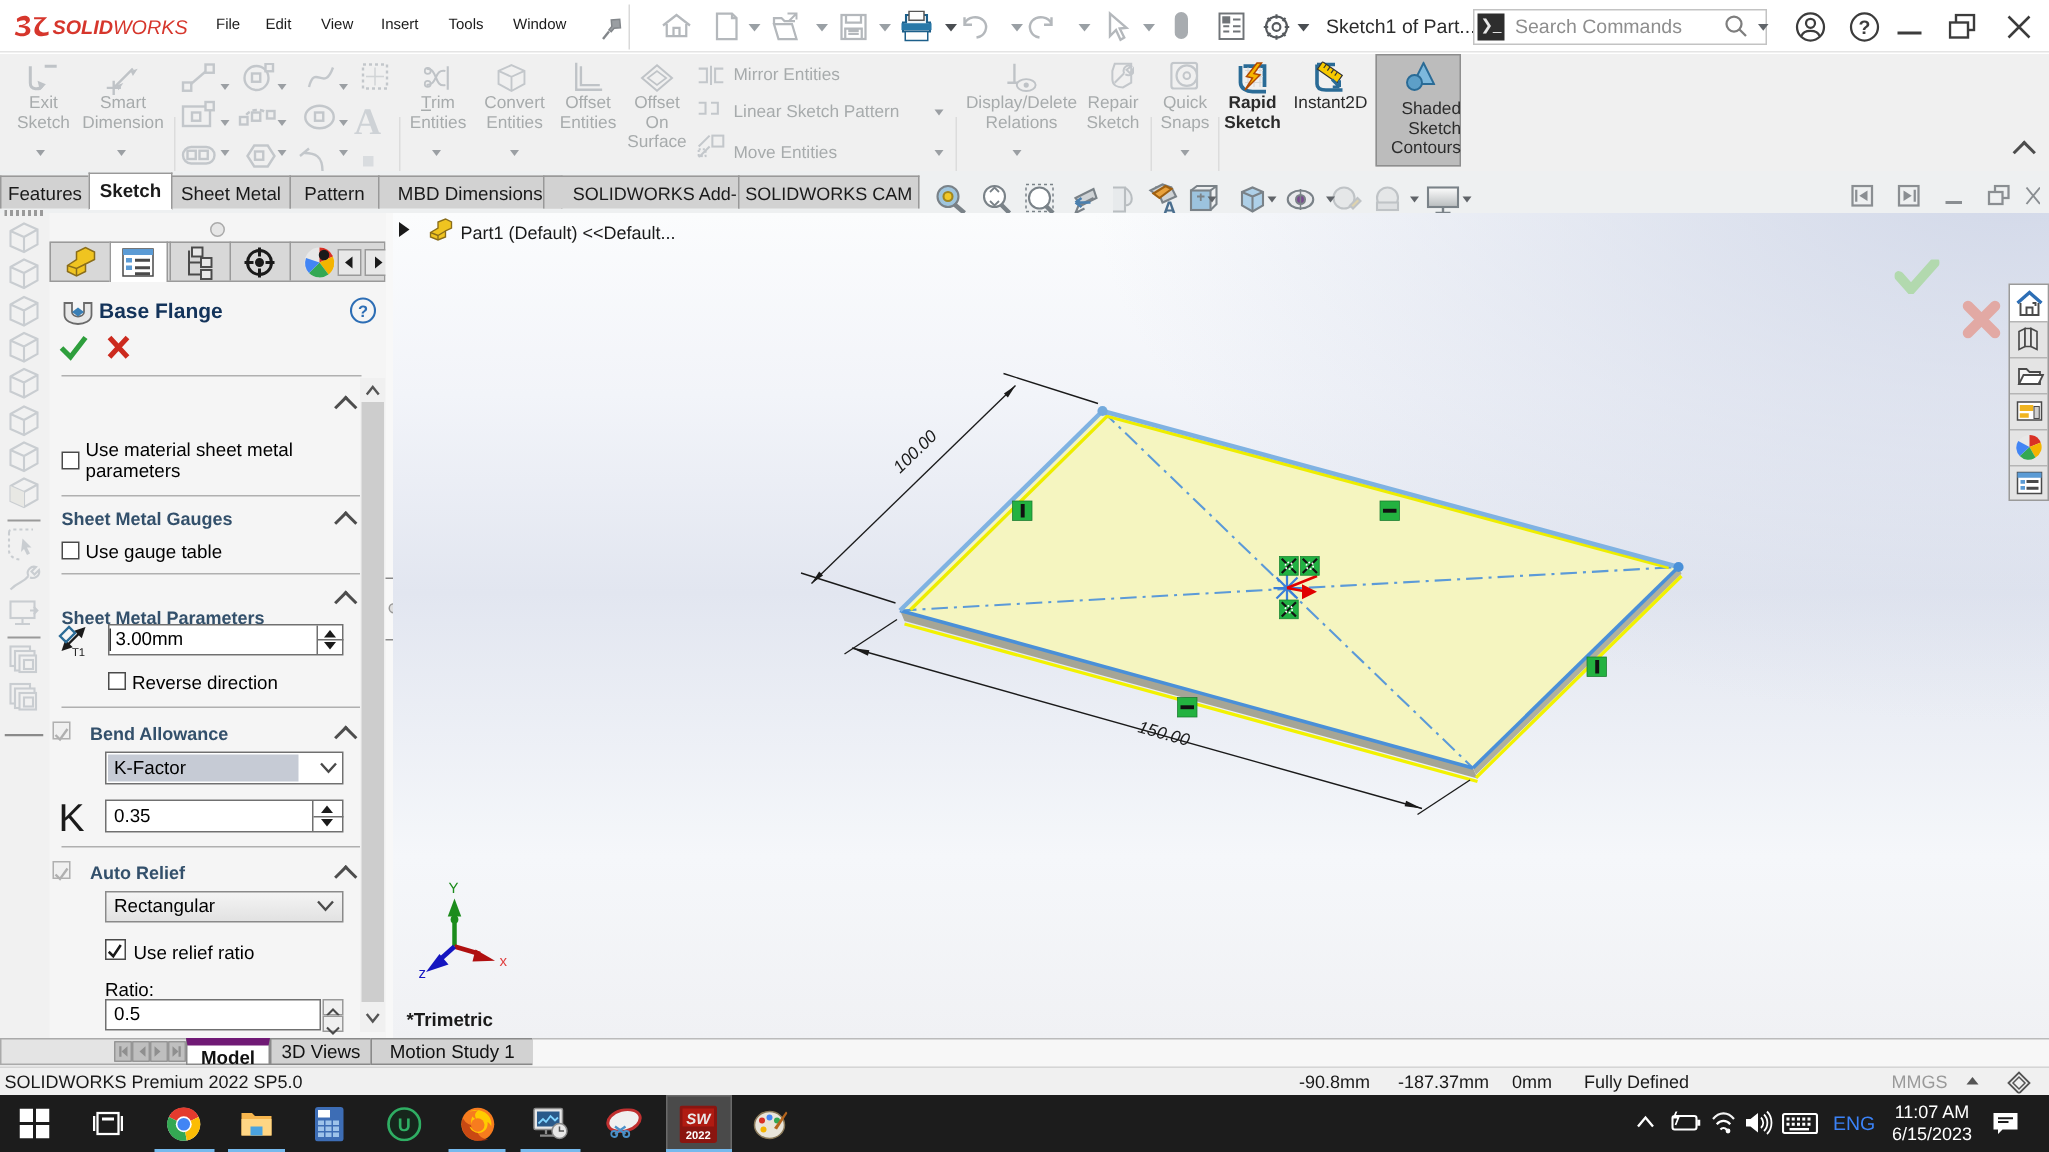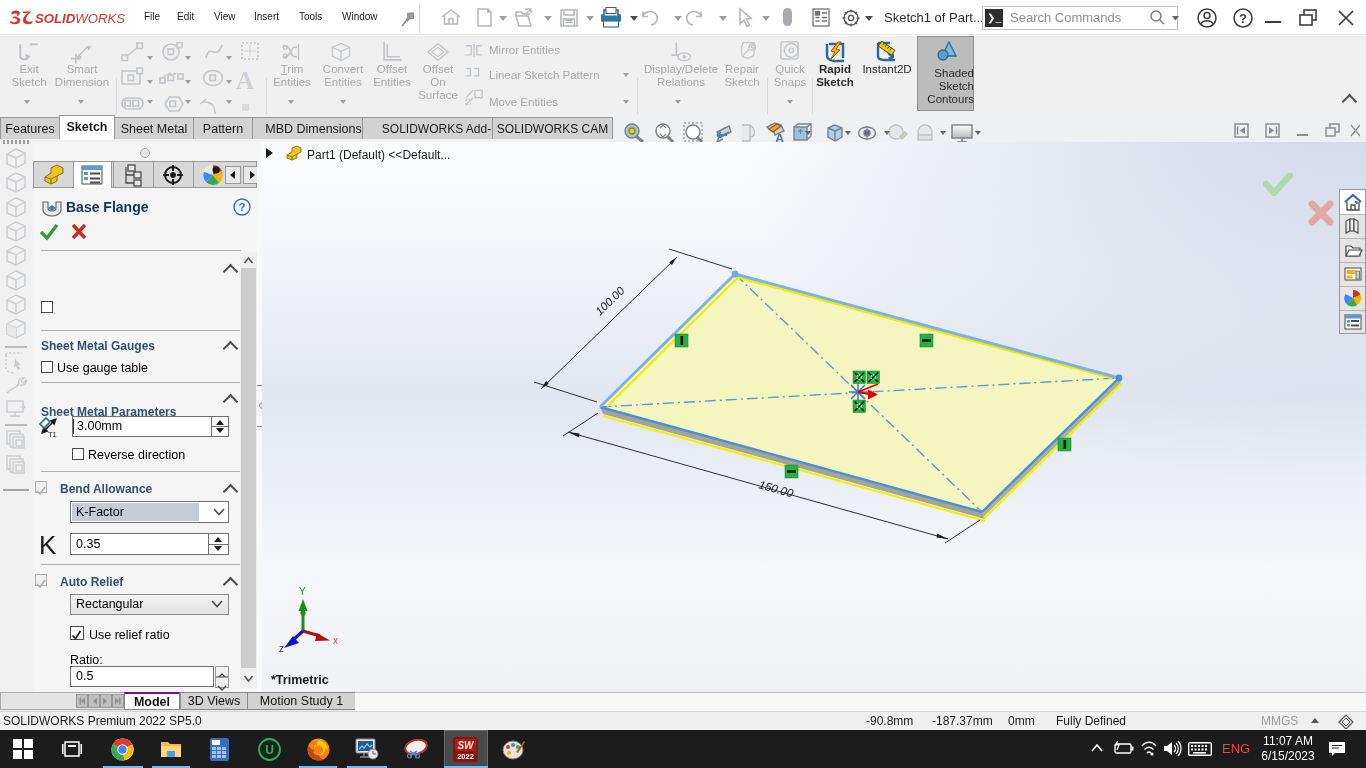--- a/index.html
+++ b/index.html
@@ -489,20 +489,21 @@
         <text x="9" y="13" font-size="11" font-weight="bold" text-anchor="middle" fill="#2d6eb5">?</text>
       </svg>
     <svg class="abs" style="left:6px;top:80px" width="80" height="20" viewBox="0 0 80 20">
         <path d="M2 10 L8 16 L18 3" stroke="#2e9e3c" stroke-width="3.4" fill="none"></path>
         <path d="M34 3 L46 16 M46 3 L34 16" stroke="#cc2a1e" stroke-width="3.4" fill="none"></path>
       </svg>
     <div class="hr" style="top:108px;"></div>
 
     <div class="caret" style="left:192px;top:124px;"></div>
     <div class="cbox" style="left:8px;top:159px;"></div>
+    <div class="ptext" style="left:24px;top:151px;width:180px;">Use material sheet metal parameters</div>
     <div class="hr" style="top:188px;"></div>
 
     <div class="phead" style="top:197px;">Sheet Metal Gauges</div>
     <div class="caret" style="left:192px;top:201px;"></div>
     <div class="cbox" style="left:8px;top:219px;"></div>
     <div class="ptext" style="left:24px;top:219px;">Use gauge table</div>
     <div class="hr" style="top:240px;"></div>
 
     <div class="phead" style="top:263px;">Sheet Metal Parameters</div>
     <div class="caret" style="left:192px;top:254px;"></div>
@@ -754,21 +755,21 @@
       </g>
     <g fill="#8f8f8f">
         <path d="M9 3.5 L5 7 L9 10.5 Z"></path>
         <rect x="3.5" y="3.5" width="1.5" height="7"></rect>
         <path d="M21 3.5 L17 7 L21 10.5 Z"></path>
         <path d="M27 3.5 L31 7 L27 10.5 Z"></path>
         <path d="M39 3.5 L43 7 L39 10.5 Z"></path>
         <rect x="43" y="3.5" width="1.5" height="7"></rect>
       </g>
   </svg>
-  <div class="mtab" style="left:124px;width:56px;background:#fff;font-weight:bold;border-top:2px solid #701a75;">Model</div>
+  <div class="mtab" style="left:124px;width:56px;background:#fff;font-weight:bold;border-top:5px solid #701a75;">Model</div>
   <div class="mtab" style="left:180px;width:68px;">3D Views</div>
   <div class="mtab" style="left:247px;width:109px;">Motion Study 1</div>
   <div class="abs" style="left:355px;top:0;width:1011px;height:18px;background:#f7f7f7;border-top:1px solid #bbb;"></div>
 </div>
 
 <div class="abs" id="statusbar">
   <div class="abs" style="left:3px;top:2px;">SOLIDWORKS Premium 2022 SP5.0</div>
   <div class="abs" style="left:866px;top:2px;">-90.8mm</div>
   <div class="abs" style="left:932px;top:2px;">-187.37mm</div>
   <div class="abs" style="left:1008px;top:2px;">0mm</div>
@@ -909,19 +910,19 @@
         <rect x="13.5" y="3" width="2" height="2"></rect>
         <rect x="17" y="3" width="2" height="2"></rect>
         <rect x="3" y="6.5" width="2" height="2"></rect>
         <rect x="6.5" y="6.5" width="2" height="2"></rect>
         <rect x="10" y="6.5" width="2" height="2"></rect>
         <rect x="13.5" y="6.5" width="2" height="2"></rect>
         <rect x="17" y="6.5" width="2" height="2"></rect>
         <rect x="5" y="10" width="13" height="1.6"></rect>
       </g>
     </svg>
-  <div class="abs" style="left:1222px;top:11px;font-size:13px;color:#ef4444;">ENG</div>
+  <div class="abs" style="left:1222px;top:11px;font-size:13px;color:#3b82f6;">ENG</div>
   <div class="abs" style="left:1257px;top:4px;width:62px;text-align:center;font-size:12px;color:#fff;line-height:15px;">11:07 AM<br>6/15/2023</div>
   <svg class="abs" style="left:1327px;top:10px" width="20" height="18" viewBox="0 0 20 18">
       <path d="M2 2 L18 2 L18 13 L8 13 L5 16 L5 13 L2 13 Z" fill="#fff"></path>
       <path d="M5 5.5 L15 5.5 M5 8 L12 8" stroke="#1c1c1c" stroke-width="1.2"></path>
     </svg>
 </div>
 
 </body></html>

